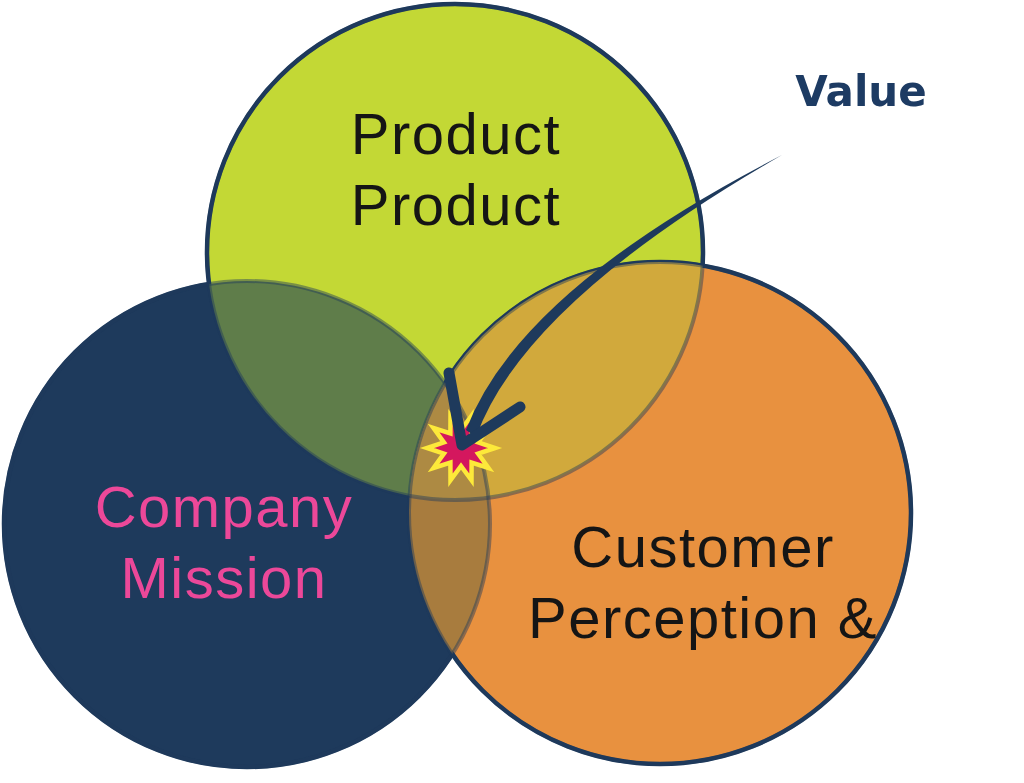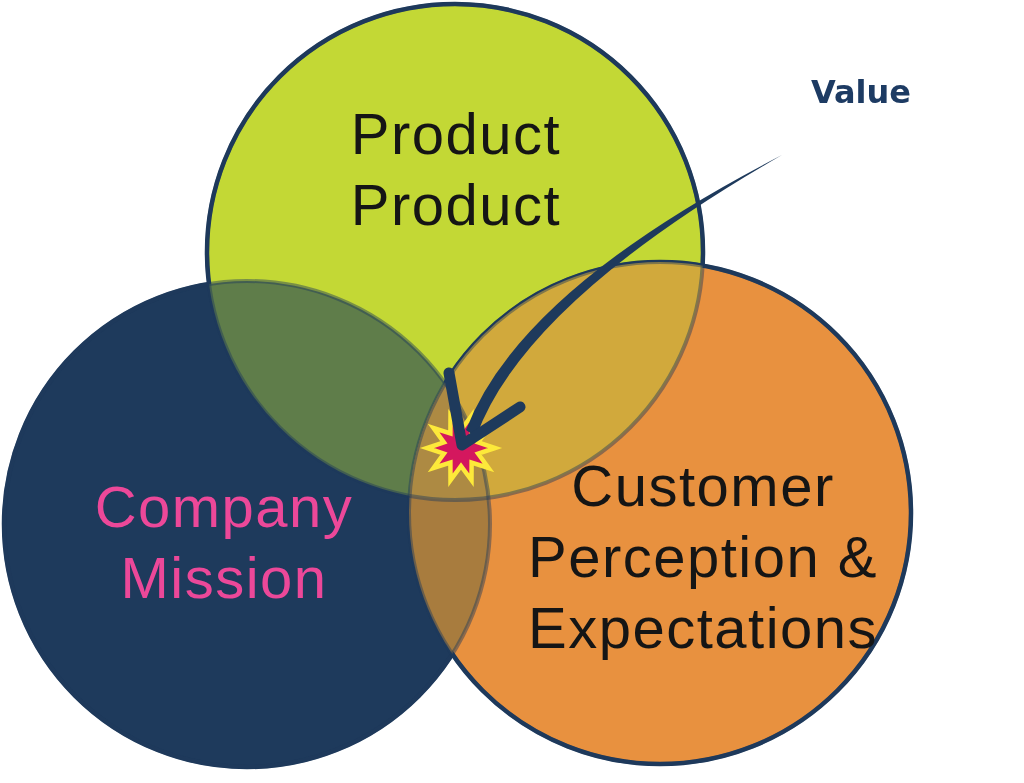--- a/index.html
+++ b/index.html
@@ -30,21 +30,21 @@
     line-height: 1.22;
     white-space: nowrap;
   }
   .vlabel.dark   { color: #151515; }
   .vlabel.light  { color: #ec4899; }
   .callout {
     position: absolute;
     transform: translate(-50%, -50%);
     text-align: center;
     font-family: "DejaVu Sans", sans-serif;
-    font-size: 32px;
+    font-size: 42px;
     font-weight: bold;
     line-height: 1.65;
     color: #1d3b63;
     white-space: nowrap;
   }
 </style>
 </head>
 <body>
 
 <div class="stage">
@@ -95,23 +95,22 @@
   <div class="vlabel dark" style="left:456px; top:170px;">
     <div>Product</div>
     <div>Product</div>
   </div>
 
   <div class="vlabel light" style="left:224px; top:543px;">
     <div>Company</div>
     <div>Mission</div>
   </div>
 
-  <div class="vlabel dark" style="left:703px; top:557px;">
+  <div class="vlabel dark" style="left:703px; top:583px;">
     <div>Customer</div>
     <div>Perception &amp;</div>
-    <div>Expectations</div>
   </div>
 
   <div class="callout" style="left:861px; top:92px;">
     <div>Value</div>
   </div>
 
 </div>
 
 </body></html>

